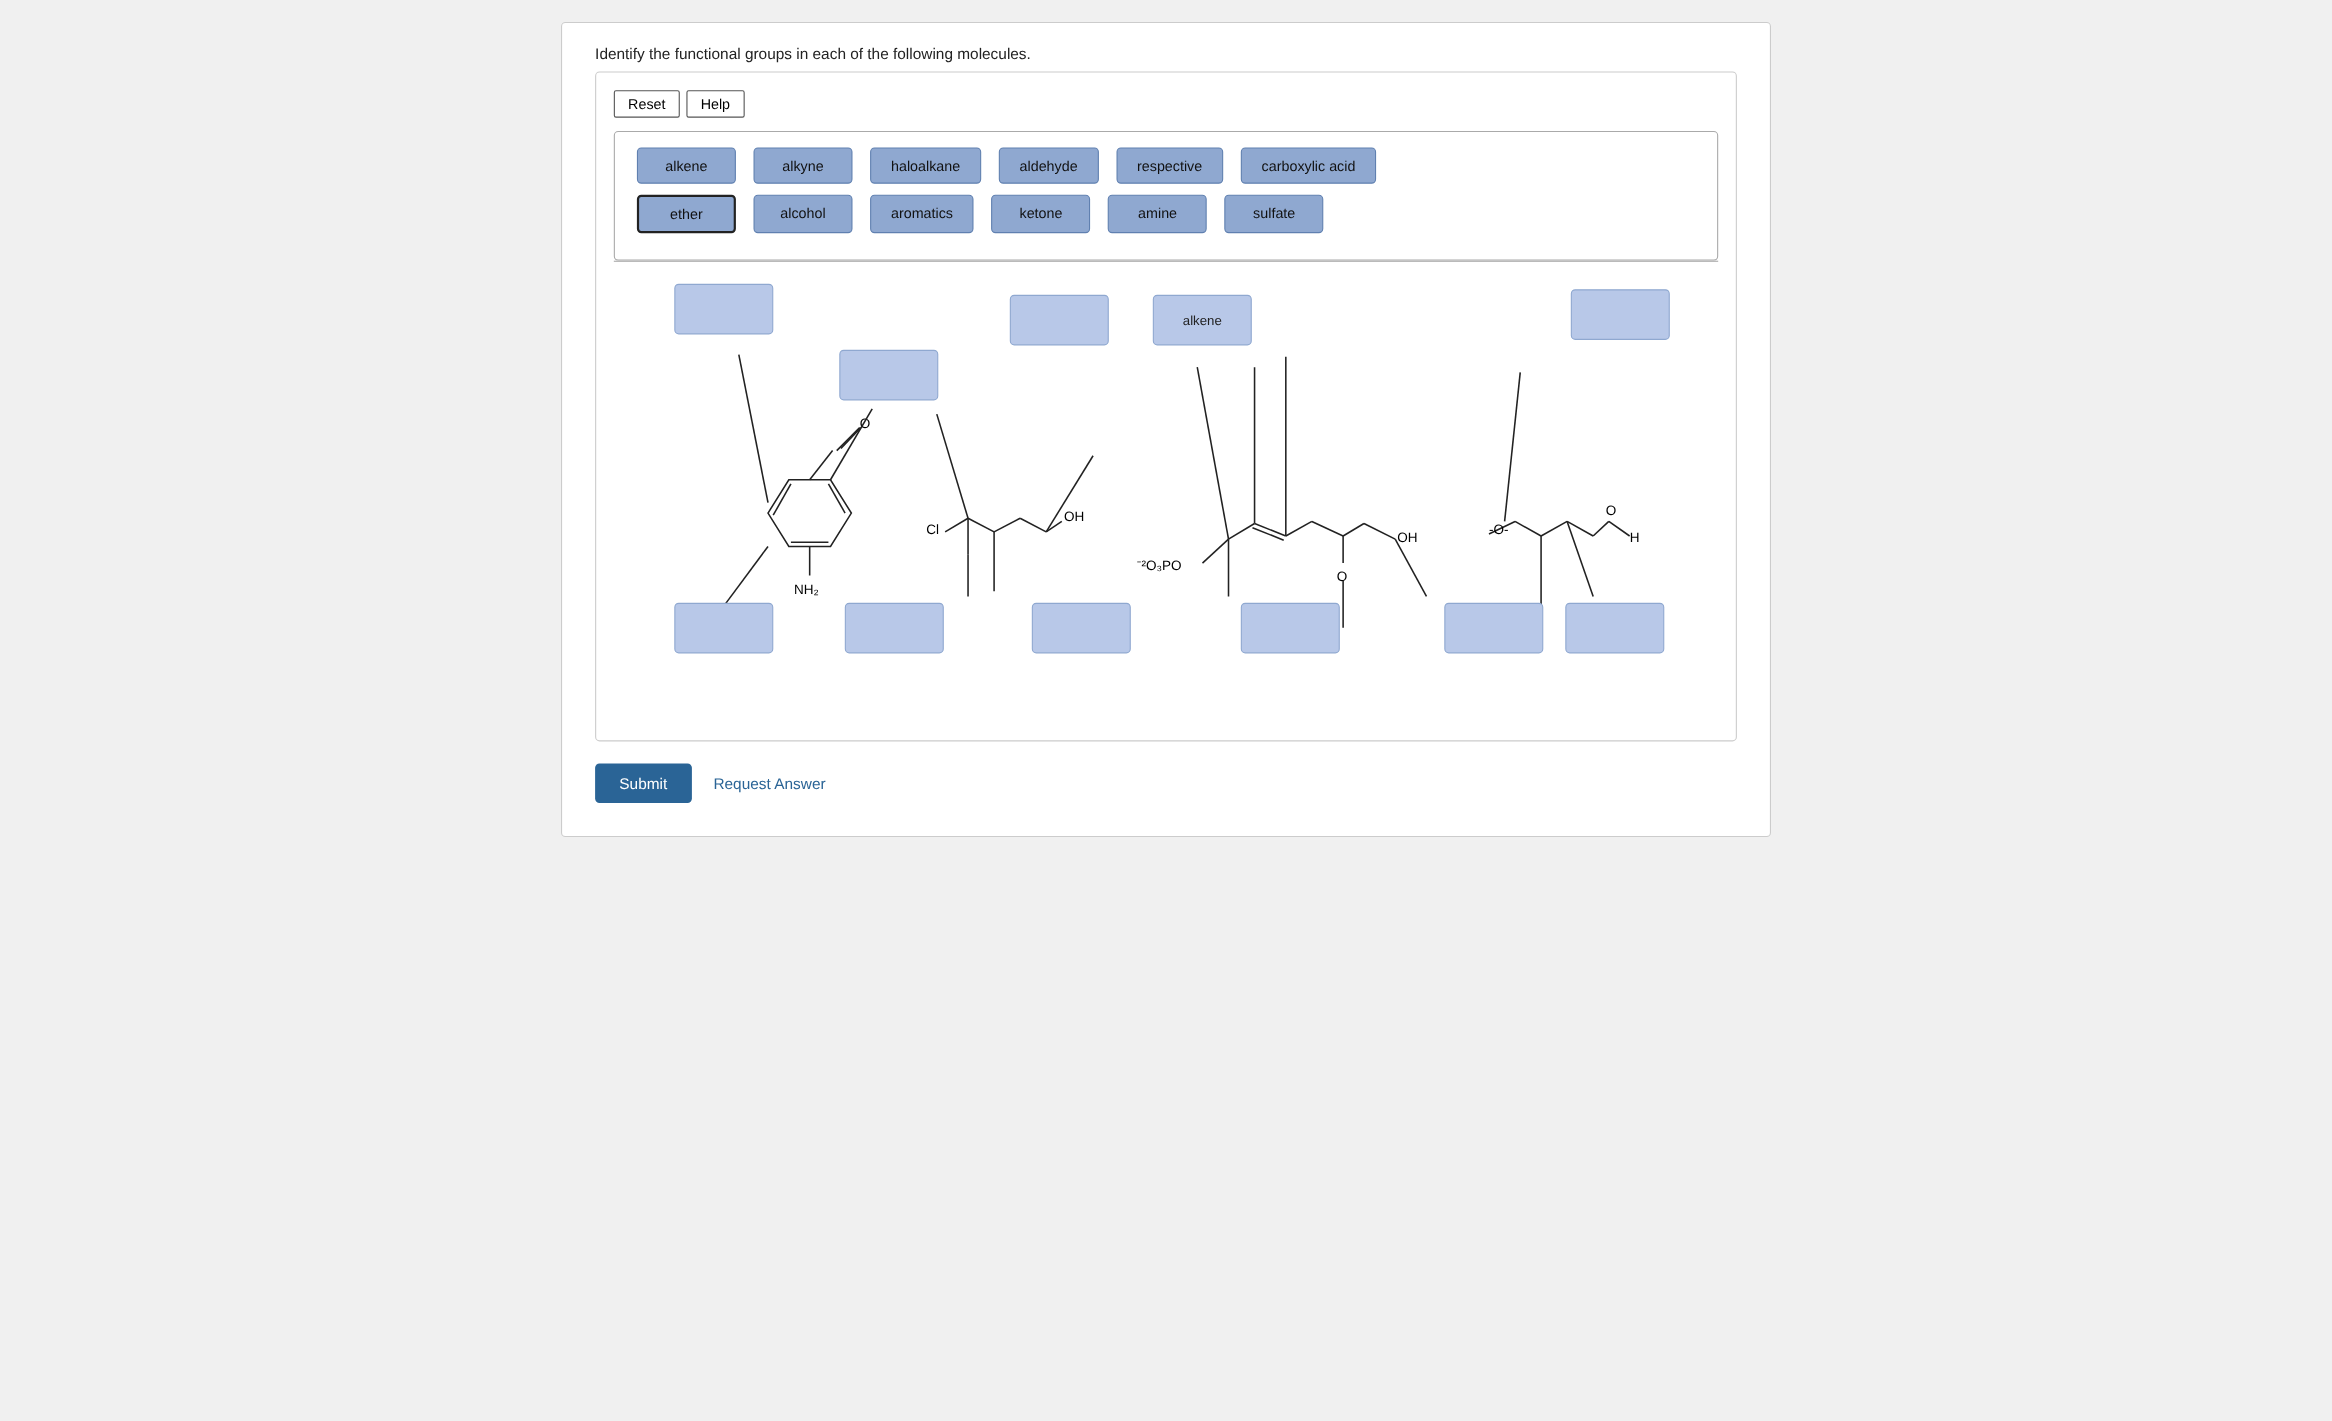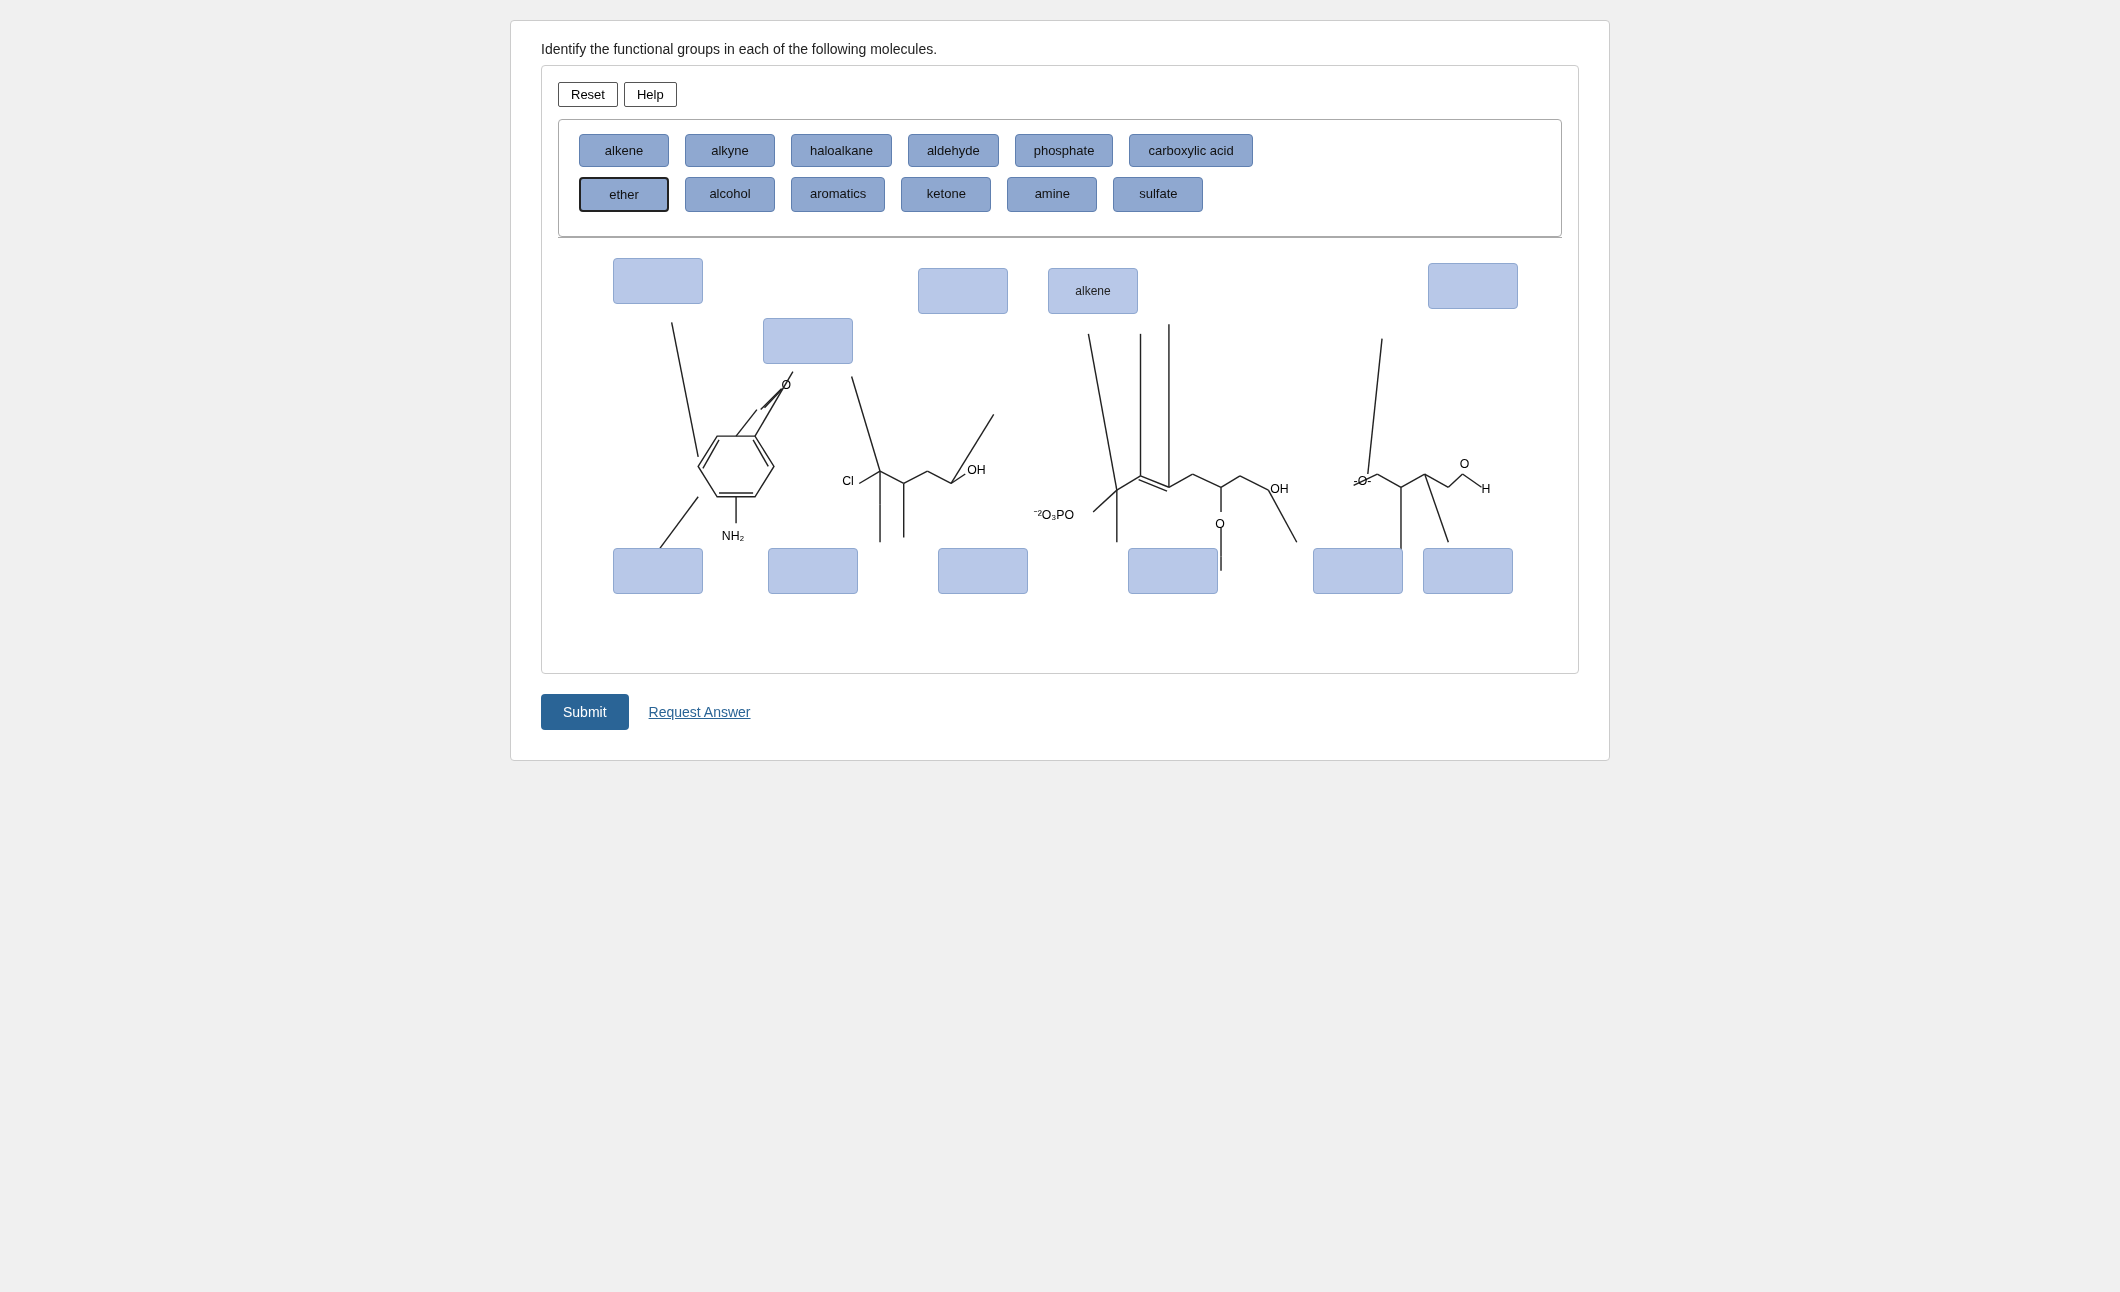--- a/index.html
+++ b/index.html
@@ -107,21 +107,20 @@
       background: #2a6496;
       color: #fff;
       border: none;
       padding: 10px 22px;
       font-size: 14px;
       border-radius: 4px;
       cursor: pointer;
     }
     .request-link {
       color: #2a6496;
-      text-decoration: underline;
       cursor: pointer;
       font-size: 14px;
       background: none;
       border: none;
     }
   </style>
 </head>
 <body>
 
 <div class="page-container">
@@ -132,21 +131,21 @@
       <button class="top-btn">Reset</button>
       <button class="top-btn">Help</button>
     </div>
 
     <div class="labels-area">
       <div class="labels-row">
         <div class="label-chip">alkene</div>
         <div class="label-chip">alkyne</div>
         <div class="label-chip">haloalkane</div>
         <div class="label-chip">aldehyde</div>
-        <div class="label-chip">phosphate</div>
+        <div class="label-chip">respective</div>
         <div class="label-chip">carboxylic acid</div>
       </div>
       <div class="labels-row">
         <div class="label-chip selected">ether</div>
         <div class="label-chip">alcohol</div>
         <div class="label-chip">aromatics</div>
         <div class="label-chip">ketone</div>
         <div class="label-chip">amine</div>
         <div class="label-chip">sulfate</div>
       </div>

